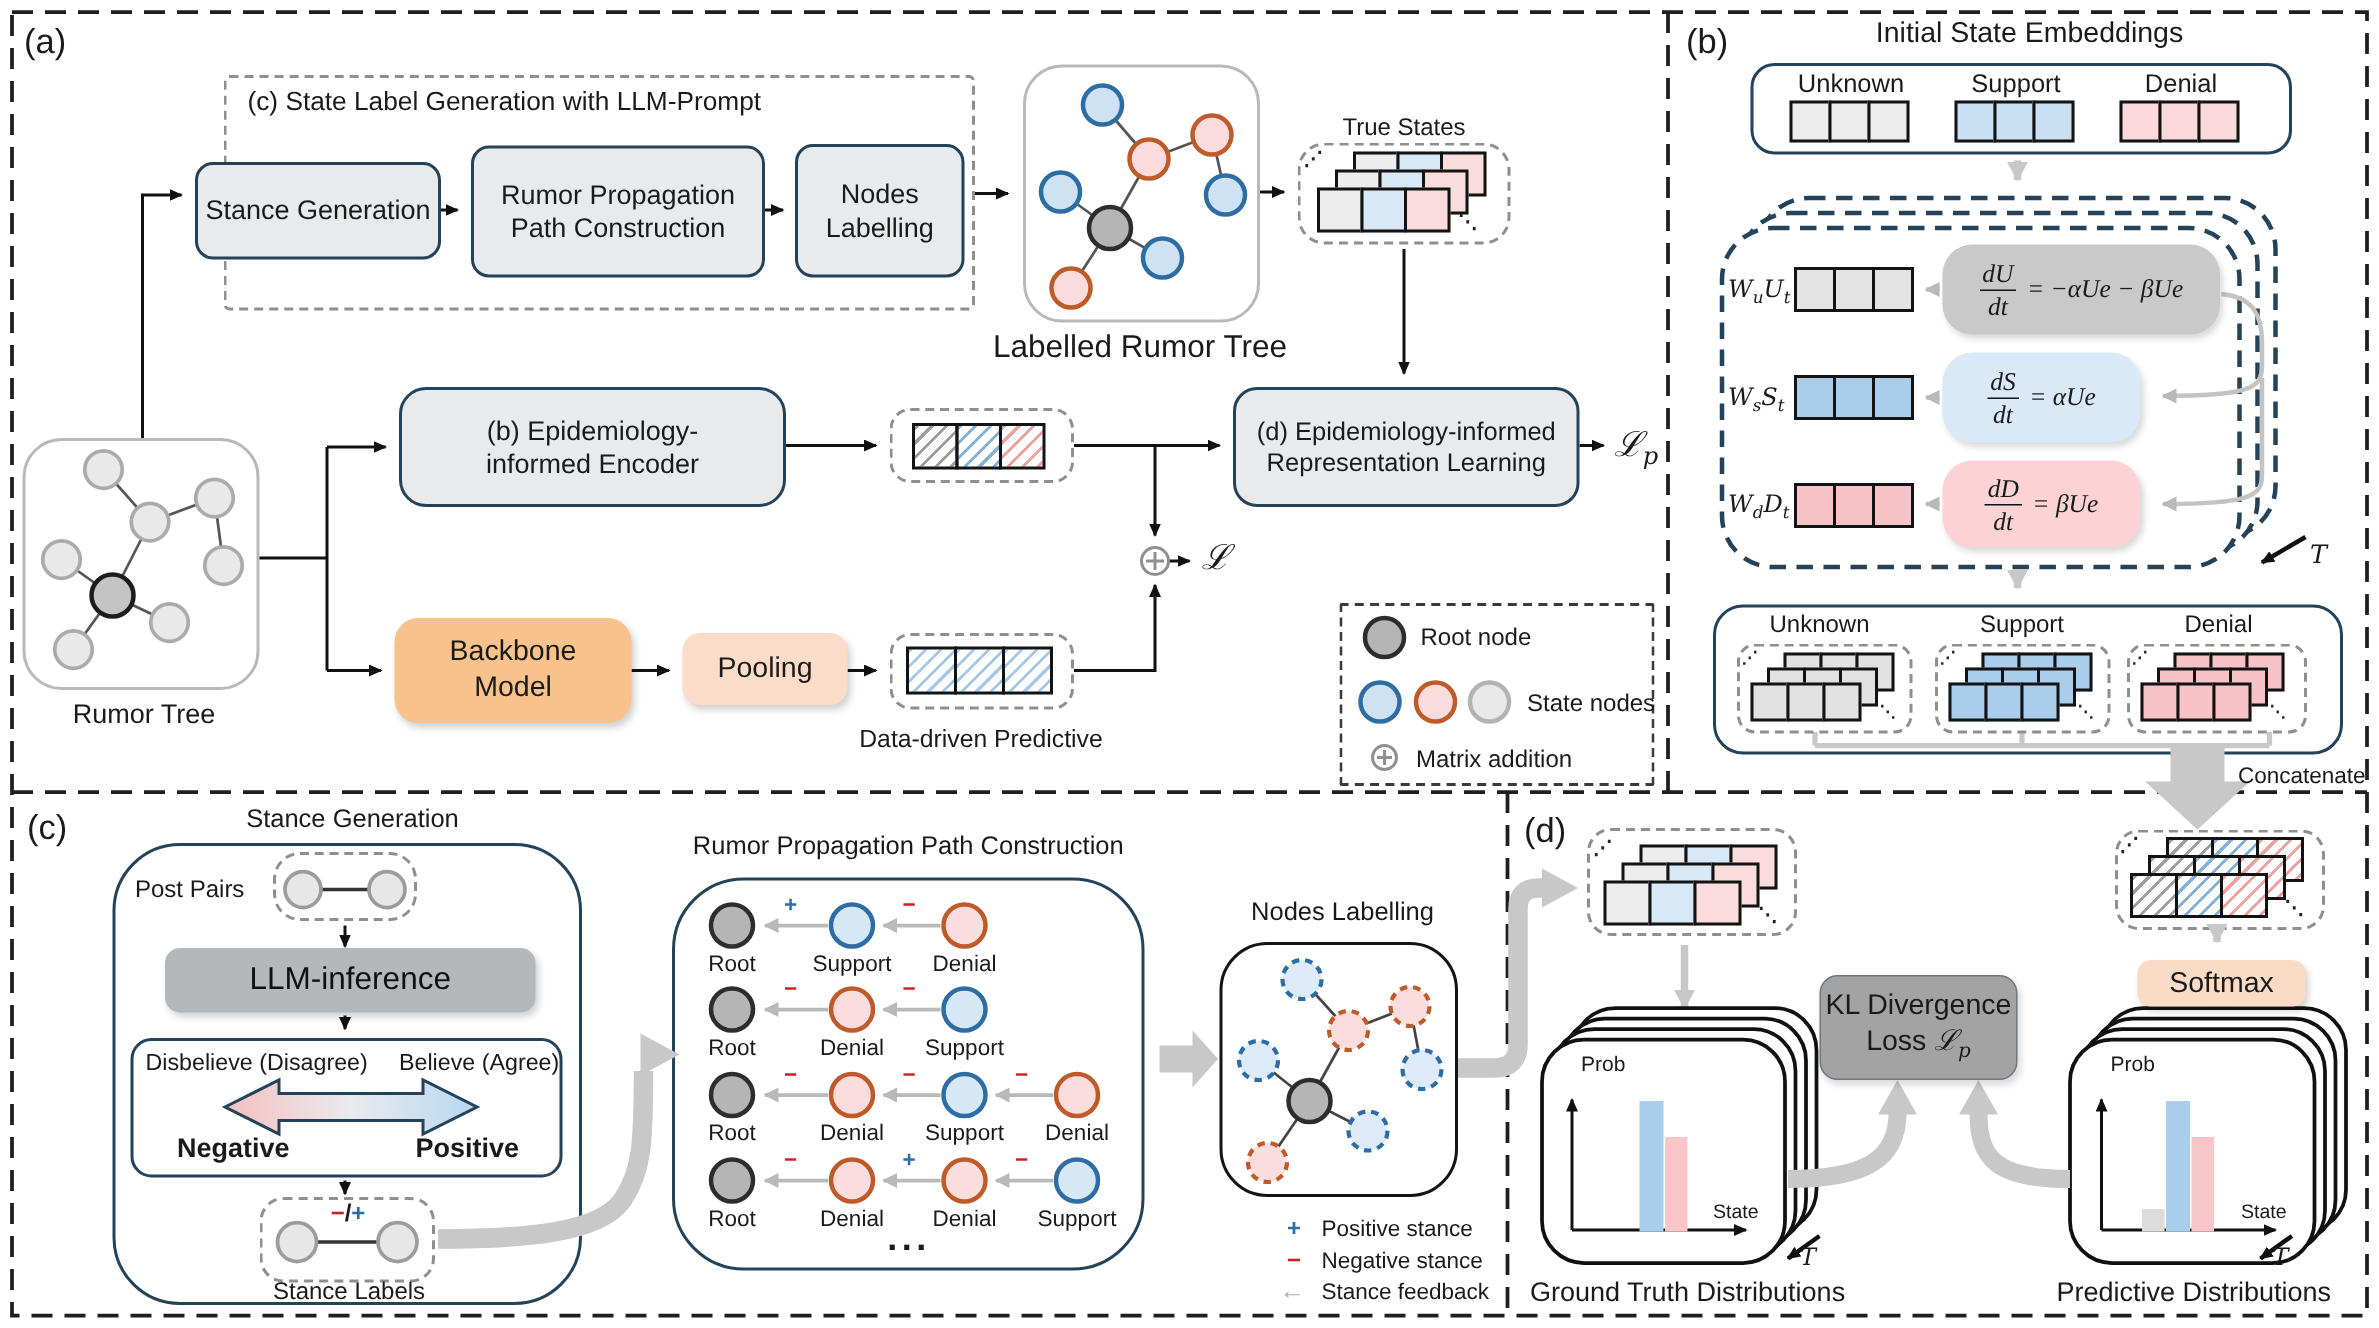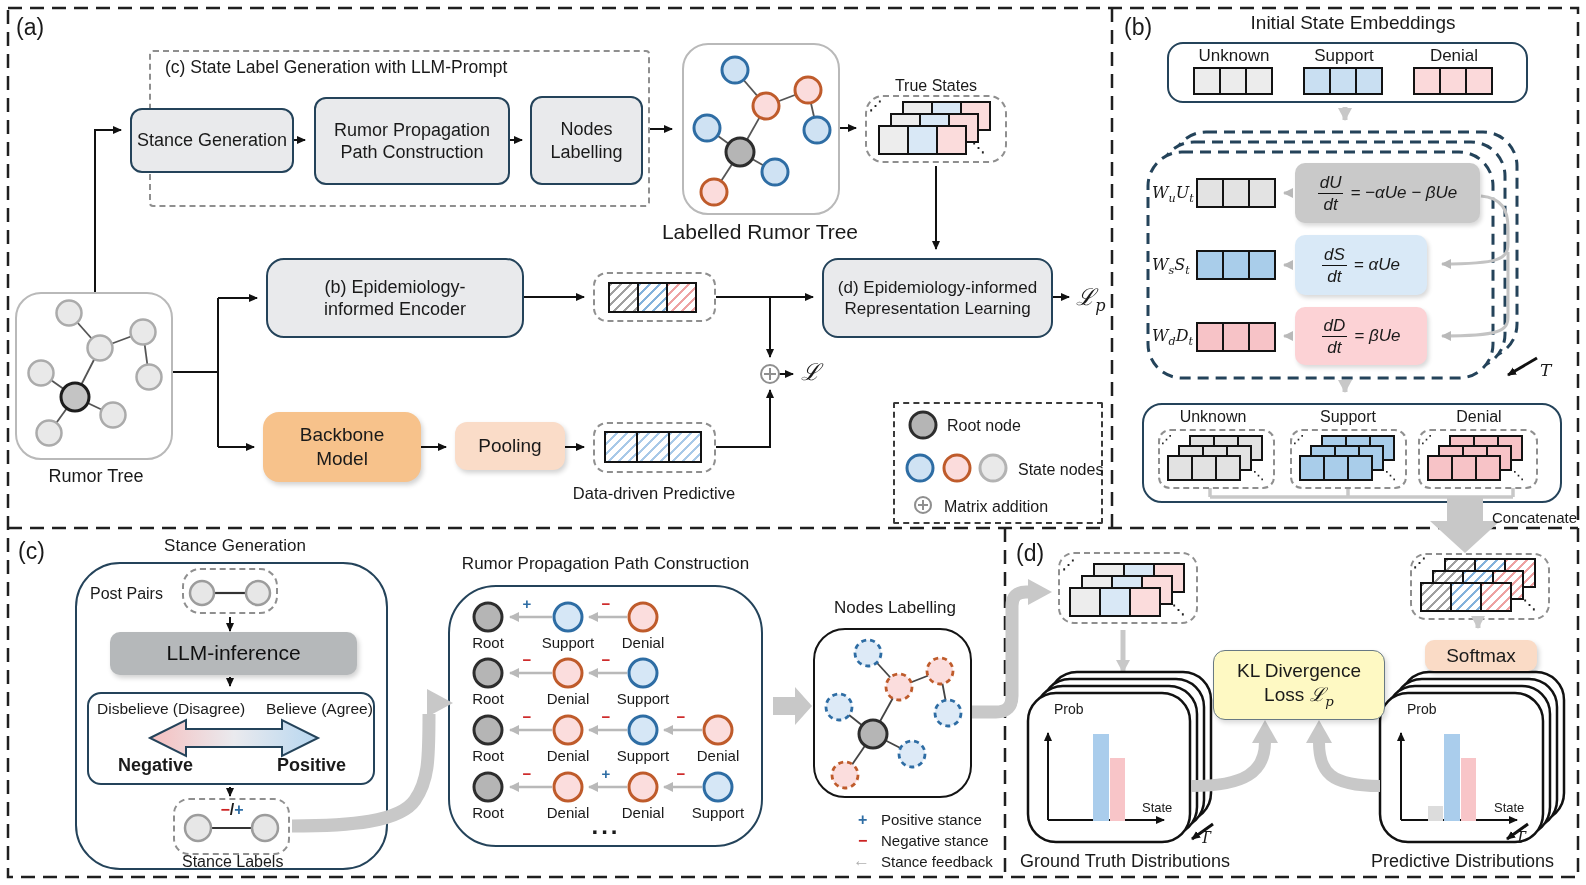--- a/index.html
+++ b/index.html
@@ -30,22 +30,22 @@
   .cell+.cell{margin-left:-2px}
   .hgray{background:repeating-linear-gradient(135deg,#a0a0a0 0 2px,#fff 2px 7px)}
   .hblue{background:repeating-linear-gradient(135deg,#84b2dc 0 2px,#fff 2px 7px)}
   .hred {background:repeating-linear-gradient(135deg,#eea2a2 0 2px,#fff 2px 7px)}
   .hblue2{background:repeating-linear-gradient(135deg,#a8c9e8 0 2px,#fff 2px 7px)}
 
   .dots{position:absolute;font-size:13px;font-weight:bold;color:#222;line-height:1}
 
   
   .math{font-family:"DejaVu Serif",serif;font-style:italic}
-  .eqbox{position:absolute;display:flex;align-items:center;justify-content:center;gap:7px;border-radius:10px;
-         font-family:Liberation Sans, sans-serif;font-style:italic;font-size:17px;box-shadow:2px 3px 4px rgba(0,0,0,.15)}
+  .eqbox{position:absolute;display:flex;align-items:center;justify-content:center;gap:7px;border-radius:20px;
+         font-family:Liberation Serif, serif;font-style:italic;font-size:17px;box-shadow:2px 3px 4px rgba(0,0,0,.15)}
   .frac{display:inline-flex;flex-direction:column;align-items:center;line-height:1}
   .frac .num{border-bottom:1.6px solid #111;padding:0 2px 2px}
   .frac .den{padding-top:2px}
   sub{font-size:.7em}
 
   .sign{position:absolute;width:26px;text-align:center;font-weight:bold;font-size:15px}
   .pos{color:#2e6da4}.neg{color:#cc2222}
   .bar{position:absolute;bottom:64px}
 </style>
 </head>
@@ -587,21 +587,21 @@
           <div class="cell hred" style="width:32px;height:30px"></div>
         </div>
       <div class="cells" style="left:1420px;top:582px">
           <div class="cell hgray" style="width:32px;height:30px"></div>
           <div class="cell hblue" style="width:32px;height:30px"></div>
           <div class="cell hred" style="width:32px;height:30px"></div>
         </div>
       <span class="dots" style="left:1413px;top:556px">⋰</span>
       <span class="dots" style="left:1523px;top:598px">⋱</span>
     </div>
-    <div class="box" style="left:1213px;top:650px;width:172px;height:70px;font-size:19px;background:#fef9c3;border:1.5px solid #687983;border-radius:12px;box-shadow:2px 3px 5px rgba(0,0,0,.15)">
+    <div class="box" style="left:1213px;top:650px;width:132px;height:70px;font-size:19px;background:#a3a3a3;border:1.5px solid #687983;border-radius:12px;box-shadow:2px 3px 5px rgba(0,0,0,.15)">
       <span class="wrap"><span>KL Divergence</span><br><span>Loss</span> <span class="math"><span>ℒ</span><sub>p</sub></span></span>
     </div>
     <div class="box soft" style="left:1425px;top:640px;width:112px;height:31px;font-size:19px;background:#fadbc6;border-radius:9px">
         <span>Softmax</span>
       </div>
 
     <div class="bar" style="left: 1093px; width: 16px; height: 87px; background: rgb(170, 205, 236);"></div>
     <div class="bar" style="left: 1110px; width: 15px; height: 63px; background: rgb(248, 197, 200);"></div>
     <div class="bar" style="left: 1428px; width: 15px; height: 15px; background: rgb(220, 220, 220);"></div>
     <div class="bar" style="left: 1444px; width: 16px; height: 87px; background: rgb(170, 205, 236);"></div>

